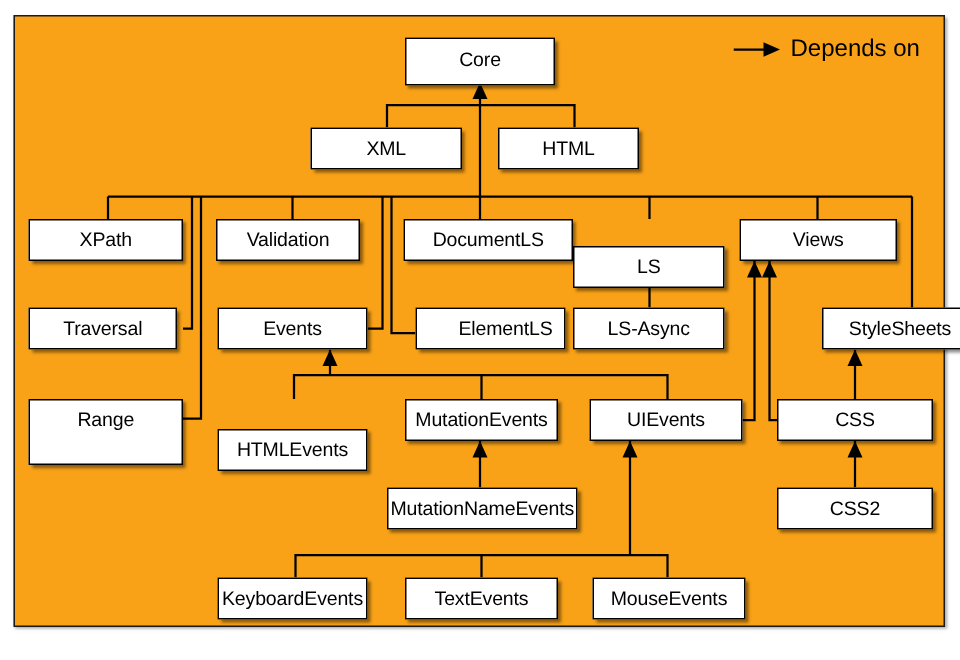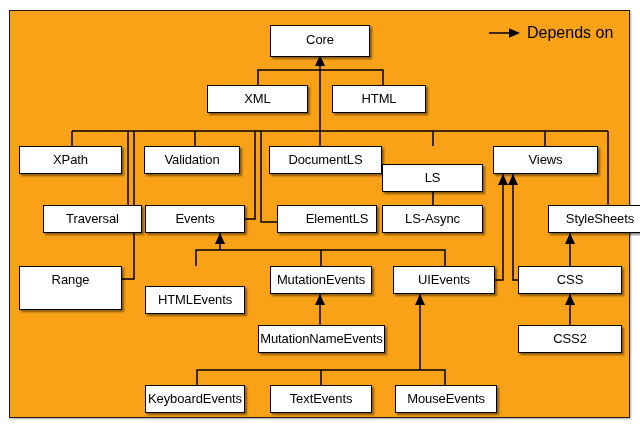--- a/index.html
+++ b/index.html
@@ -87,21 +87,21 @@
 
   <div id="nodes">
       <div class="node" style="left: 270px; top: 25px; width: 100px; height: 32px; line-height: 28px;">Core</div>
       <div class="node" style="left: 207px; top: 85px; width: 101px; height: 28px; line-height: 26px;">XML</div>
       <div class="node" style="left: 332px; top: 85px; width: 94px; height: 28px; line-height: 26px;">HTML</div>
       <div class="node" style="left: 19px; top: 146px; width: 103px; height: 28px; line-height: 26px;">XPath</div>
       <div class="node" style="left: 129px; top: 146px; width: 96px; height: 28px; line-height: 26px; margin-left: 15px;">Validation</div>
       <div class="node" style="left: 269px; top: 146px; width: 113px; height: 28px; line-height: 26px;">DocumentLS</div>
       <div class="node" style="left: 382px; top: 164px; width: 101px; height: 28px; line-height: 26px;">LS</div>
       <div class="node" style="left: 493px; top: 146px; width: 105px; height: 28px; line-height: 26px;">Views</div>
-      <div class="node" style="left: 19px; top: 205px; width: 99px; height: 28px; line-height: 26px; margin-left: 24px;">Traversal</div>
+      <div class="node" style="left: 19px; top: 205px; width: 99px; height: 28px; line-height: 26px;">Traversal</div>
       <div class="node" style="left: 145px; top: 205px; width: 100px; height: 28px; line-height: 26px;">Events</div>
       <div class="node" style="left: 277px; top: 205px; width: 100px; height: 28px; line-height: 26px; padding-left: 20px;">ElementLS</div>
       <div class="node" style="left: 382px; top: 205px; width: 101px; height: 28px; line-height: 26px;">LS-Async</div>
       <div class="node" style="left: 548px; top: 205px; width: 104px; height: 28px; line-height: 26px;">StyleSheets</div>
       <div class="node" style="left: 19px; top: 266px; width: 103px; height: 44px; line-height: 26px;">Range</div>
       <div class="node" style="left: 145px; top: 266px; width: 100px; height: 28px; line-height: 26px; margin-top: 20px;">HTMLEvents</div>
       <div class="node" style="left: 270px; top: 266px; width: 102px; height: 28px; line-height: 26px;">MutationEvents</div>
       <div class="node" style="left: 393px; top: 266px; width: 102px; height: 28px; line-height: 26px;">UIEvents</div>
       <div class="node" style="left: 518px; top: 266px; width: 104px; height: 28px; line-height: 26px;">CSS</div>
       <div class="node" style="left: 258px; top: 325px; width: 127px; height: 28px; line-height: 26px;">MutationNameEvents</div>

